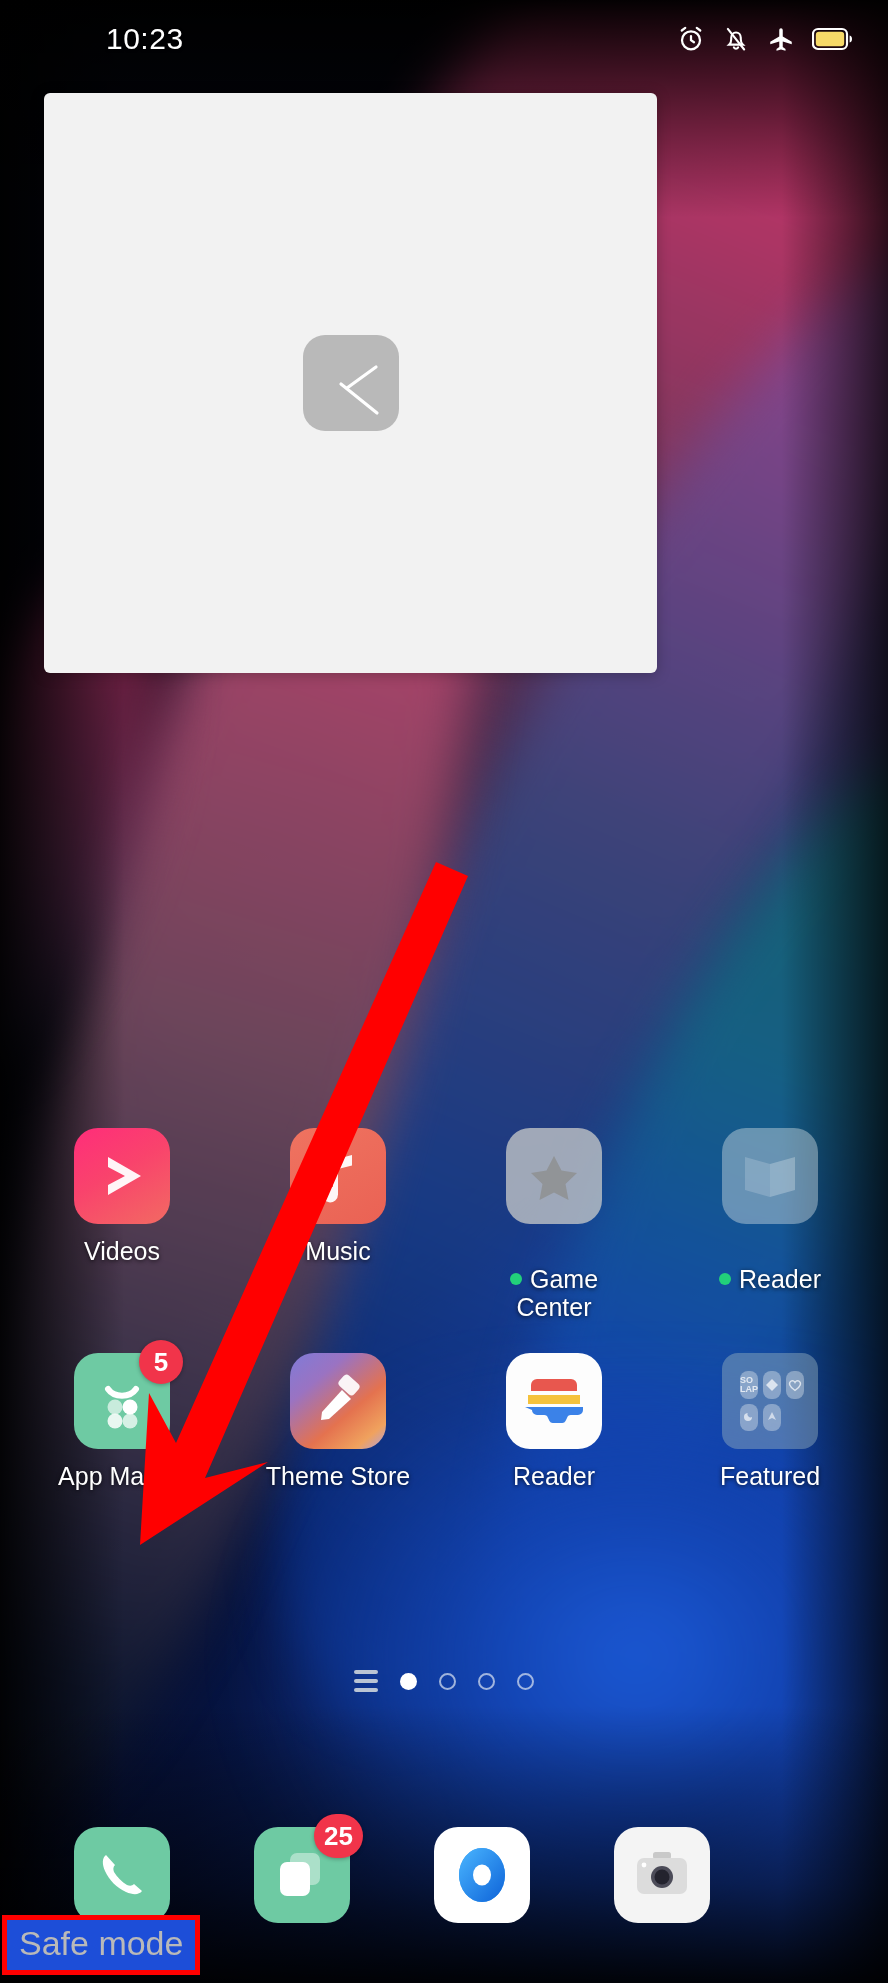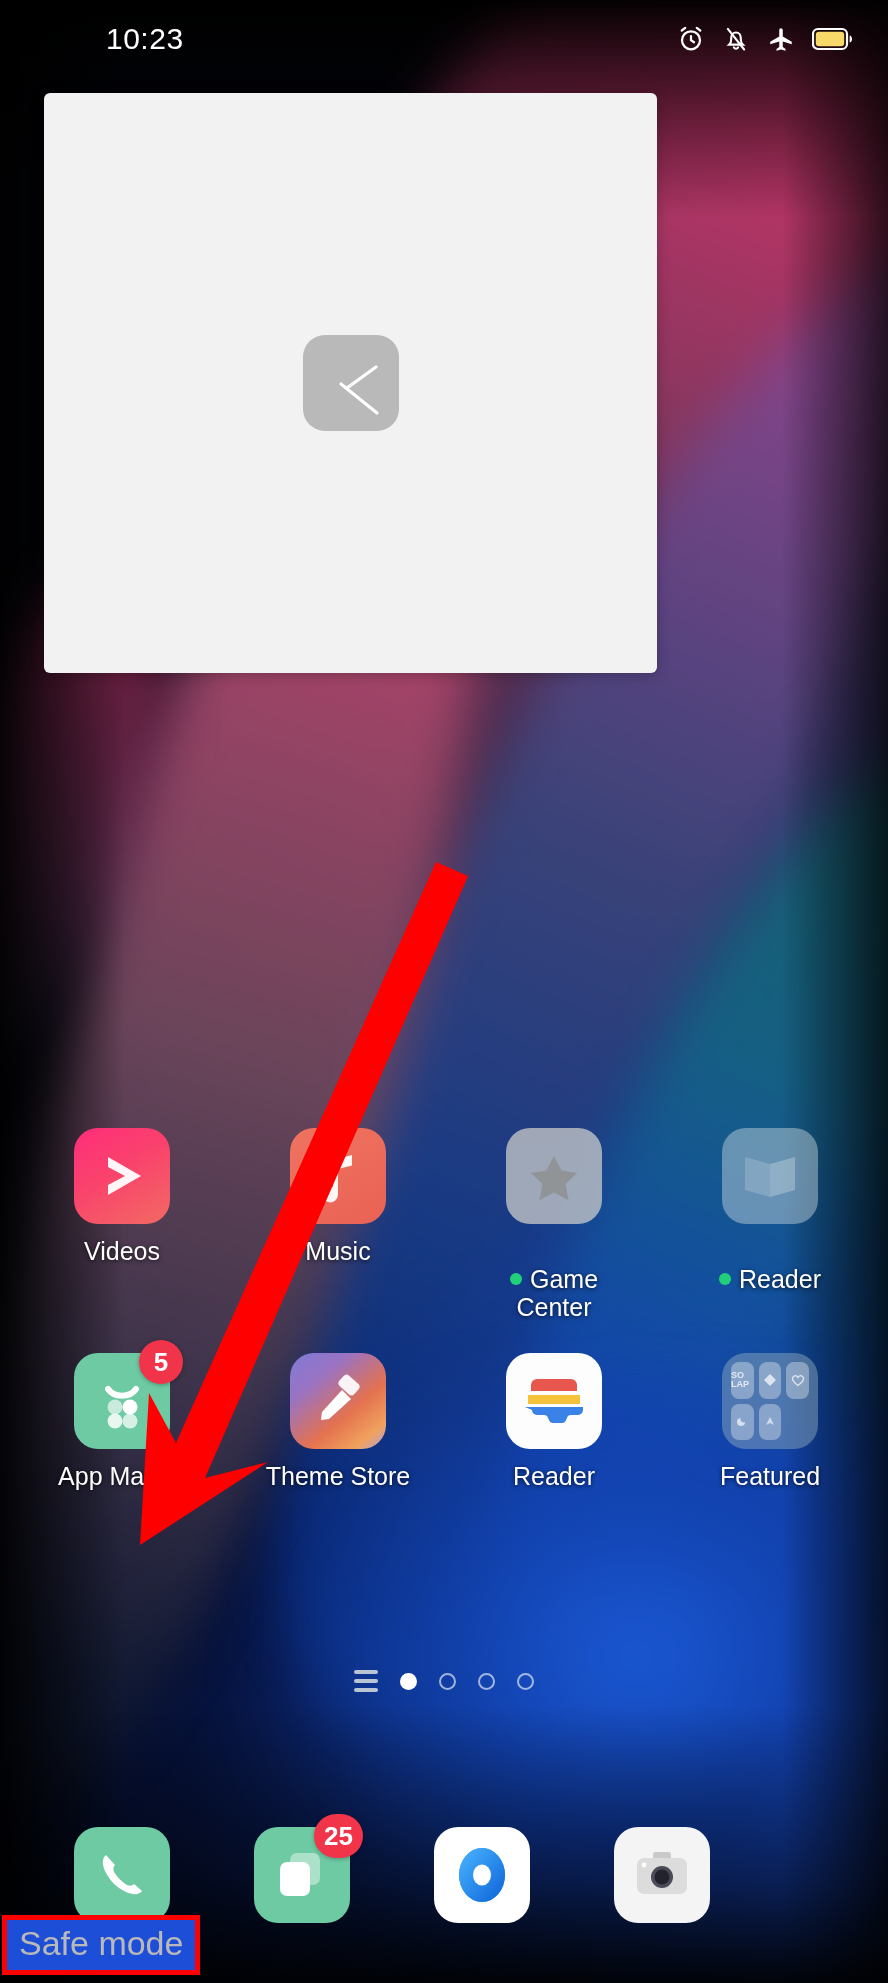--- a/index.html
+++ b/index.html
@@ -143,21 +143,22 @@
   .ic-reader {
     background:rgba(220,228,232,.42);
     backdrop-filter:blur(3px);
   }
   .ic-game   { background:rgba(196,198,200,.78); }
   .ic-market { background:#6ecaa3; }
   .ic-theme  { background:linear-gradient(140deg,#7f7bd8 0%,#9a73c2 28%,#e4724f 62%,#f0a25e 85%,#b0a0e0 100%); }
   .ic-wallet { background:#fdfdfd; }
   .ic-featured {
     background:rgba(150,178,190,.45);
-    padding:9px;
+    padding:18px;
+    border-radius:16px;
   }
   .ic-phone  { background:#6ecaa3; }
   .ic-msg    { background:#6ecaa3; }
   .ic-browser{ background:#ffffff; }
   .ic-camera { background:#f4f4f4; }
 
   .folder-grid {
     width:100%; height:100%;
     display:grid; grid-template-columns:repeat(3,1fr);
     grid-template-rows:repeat(2,1fr); gap:5px;

